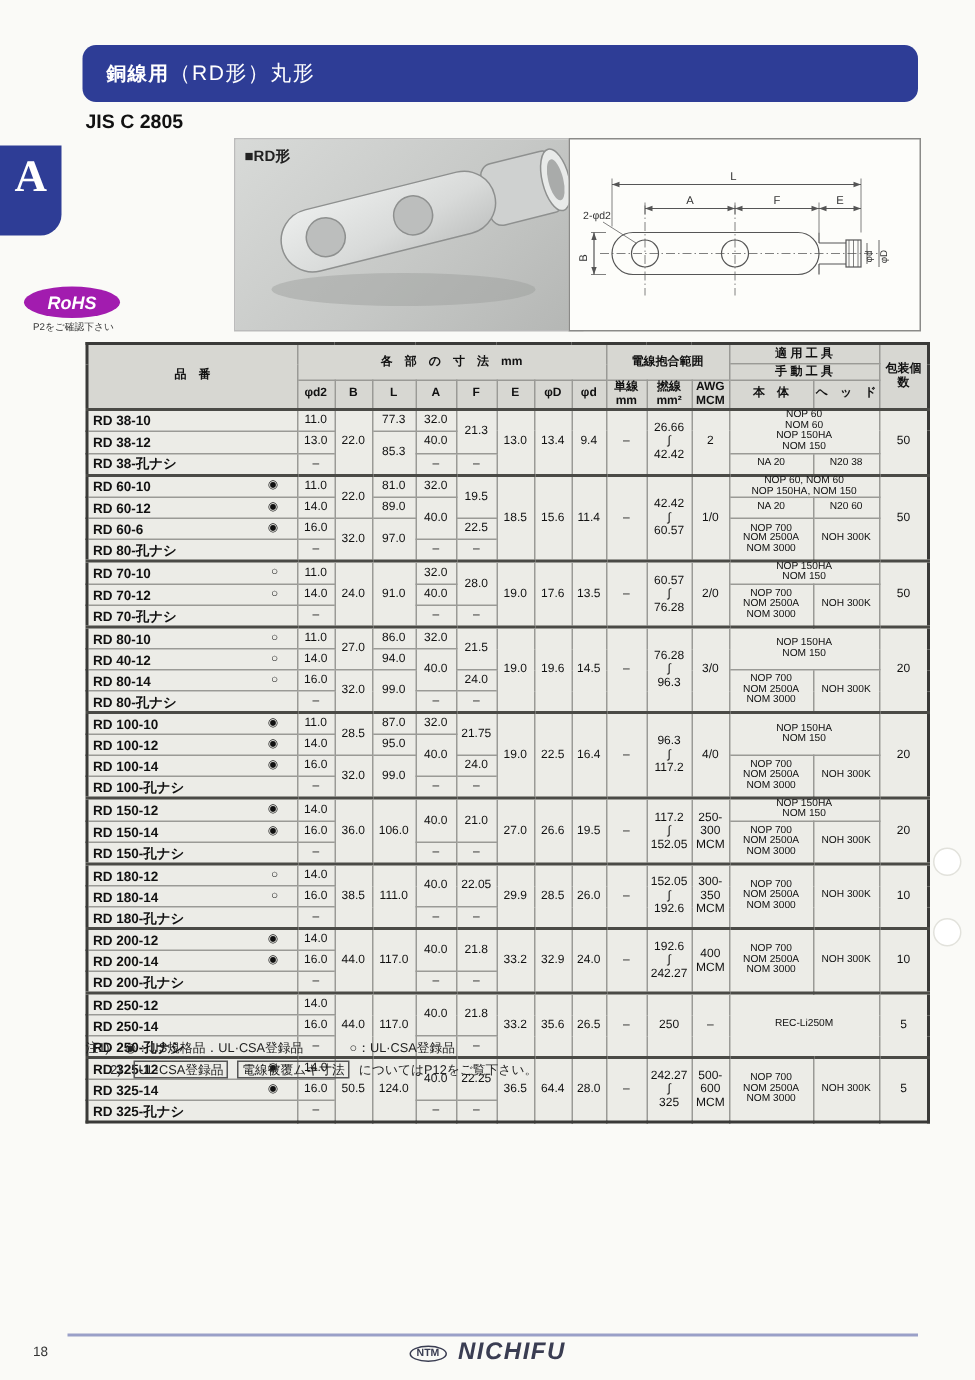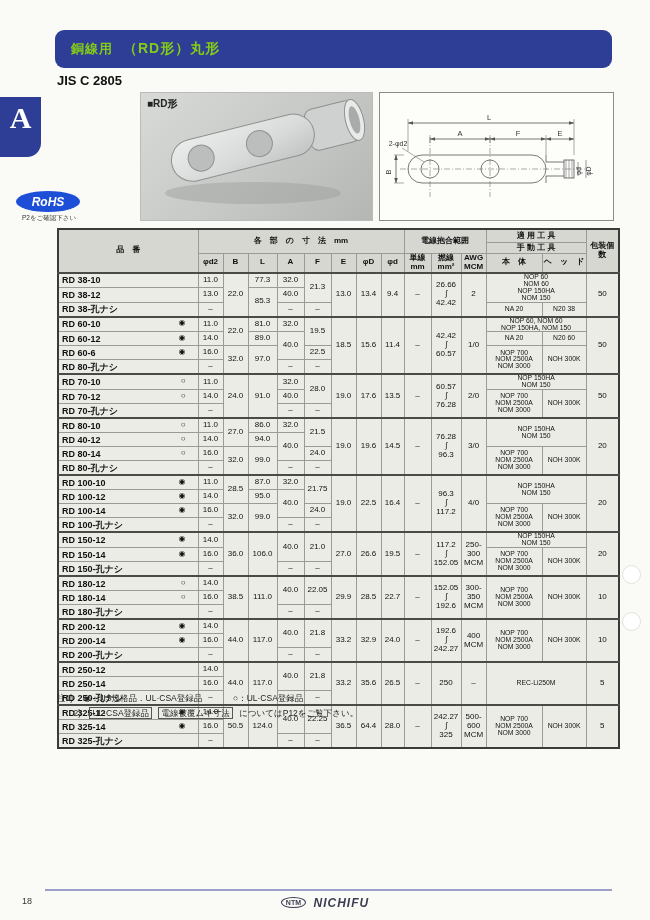--- a/index.html
+++ b/index.html
@@ -1,36 +1,36 @@
 <!DOCTYPE html>
 <html><head>
 <meta charset="utf-8">
 <style>
   html,body{margin:0;padding:0;}
   body{width:650px;height:920px;position:relative;background:#fafaf7;
        font-family:"Liberation Sans","DejaVu Sans",sans-serif;color:#222;overflow:hidden;}
   
   .banner{position:absolute;left:55px;top:30px;width:557px;height:38px;
-          background:#2e3d96;border-radius:9px;display:flex;align-items:center;color:#84cc16;}
+          background:#2e3d96;border-radius:9px;display:flex;align-items:center;color:#ffffff;}
   .banner .cat{font-size:13px;font-weight:bold;margin-left:16px;letter-spacing:1px;}
   .banner .ttl{font-size:25px;font-weight:bold;margin-left:26px;letter-spacing:2px;}
-  .banner .sub{font-size:14px;font-weight:bold;margin-left:10px;letter-spacing:1px;}
+  .banner .sub{font-size:14px;font-weight:normal;letter-spacing:1px;}
   .jis{position:absolute;left:57px;top:73px;font-size:13px;font-weight:bold;color:#111;}
   
   .atab{position:absolute;left:0;top:97px;width:41px;height:60px;background:#2e3d96;
         border-radius:0 0 14px 0;display:flex;align-items:flex-start;justify-content:center;}
   .atab span{color:#fff;font-family:"Liberation Serif","DejaVu Serif",serif;
              font-size:30px;font-weight:bold;margin-top:4px;}
   .rohs{position:absolute;left:16px;top:191px;width:66px;text-align:center;}
-  .rohs .oval{width:64px;height:21px;background:#1d4ed8;border-radius:50%;
+  .rohs .oval{width:64px;height:21px;background:#a21caf;border-radius:50%;
               display:flex;align-items:center;justify-content:center;}
   .rohs .oval span{color:#fff;font-weight:bold;font-style:italic;font-size:12px;}
   .rohs .note{font-size:6.5px;color:#333;margin-top:2px;white-space:nowrap;}
   
-  .photo{position:absolute;left:140px;top:92px;width:231px;height:127px;
+  .photo{position:absolute;left:156px;top:92px;width:231px;height:127px;
          background:linear-gradient(135deg,#d8dad8 0%,#c6c8c6 55%,#b4b6b4 100%);
          border:1px solid #bbb;}
   .photo .lbl{position:absolute;left:6px;top:4px;font-size:10px;font-weight:bold;color:#222;}
   
   .diagram{position:absolute;left:379px;top:92px;width:233px;height:127px;
            background:#fdfdfa;border:1px solid #8a8a88;}
   
   table.spec{position:absolute;left:57px;top:228px;width:557px;border-collapse:collapse;
              table-layout:fixed;font-size:8px;color:#111;}
   table.spec th,table.spec td{border:1px solid #9a9a96;padding:0;text-align:center;
@@ -54,21 +54,21 @@
   .notes .lbl{display:inline-block;width:24px;}
   .notes .lbl2{display:inline-block;width:24px;text-align:right;margin-right:6px;}
   .notes .box{border:1px solid #555;padding:0 2px;margin-right:4px;}
   .notes .gap{display:inline-block;width:26px;}
   
   .footline{position:absolute;left:45px;top:889px;width:567px;height:2px;background:#9aa0c8;}
   .pageno{position:absolute;left:22px;top:896px;font-size:9px;color:#333;}
   .brand{position:absolute;left:0;top:893px;width:650px;text-align:center;color:#3a3d52;}
   .brand .oval{display:inline-block;border:1.6px solid #3a3d52;border-radius:50%;
                font-size:7px;font-weight:bold;padding:1px 4px;vertical-align:middle;margin-right:3px;}
-  .brand .nm{font-size:12px;font-weight:bold;font-style:italic;letter-spacing:1px;vertical-align:middle;}
+  .brand .nm{font-size:16px;font-weight:bold;font-style:italic;letter-spacing:1px;vertical-align:middle;}
   
   .hole{position:absolute;width:17px;height:17px;border-radius:50%;background:#fff;
         border:1px solid #e2e2dc;left:622px;}
   svg text{font-family:"Liberation Sans","DejaVu Sans",sans-serif;}
 </style>
 </head>
 <body>
 
 <div class="banner">
   <span class="cat">銅線用</span>
@@ -428,21 +428,21 @@
       </tr>
       <tr>
         <td class="pn gt"><span class="sy">○</span><span class="nm">RD 180-12</span></td>
         <td class="gt">14.0</td>
         <td rowspan="3" class="gt">38.5</td>
         <td rowspan="3" class="gt">111.0</td>
         <td rowspan="2" class="gt">40.0</td>
         <td rowspan="2" class="gt">22.05</td>
         <td rowspan="3" class="gt">29.9</td>
         <td rowspan="3" class="gt">28.5</td>
-        <td rowspan="3" class="gt">22.7</td>
+        <td rowspan="3" class="gt">26.0</td>
         <td rowspan="3" class="gt">–</td>
         <td rowspan="3" class="gt">152.05
 ∫
 192.6</td>
         <td rowspan="3" class="gt">300-
 350
 MCM</td>
         <td rowspan="3" class="tool gt">NOP 700
 NOM 2500A
 NOM 3000</td>

